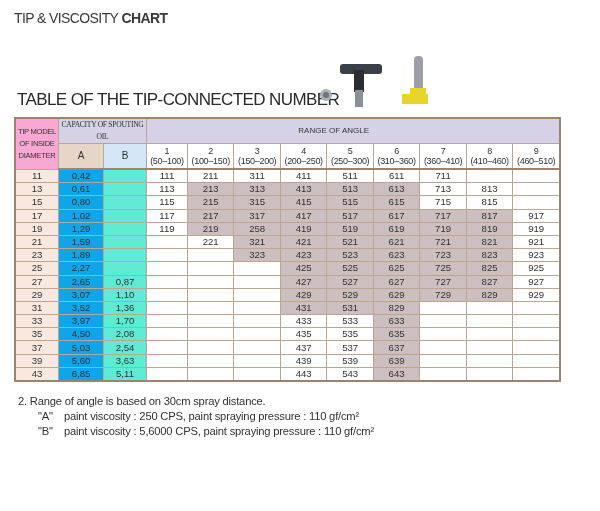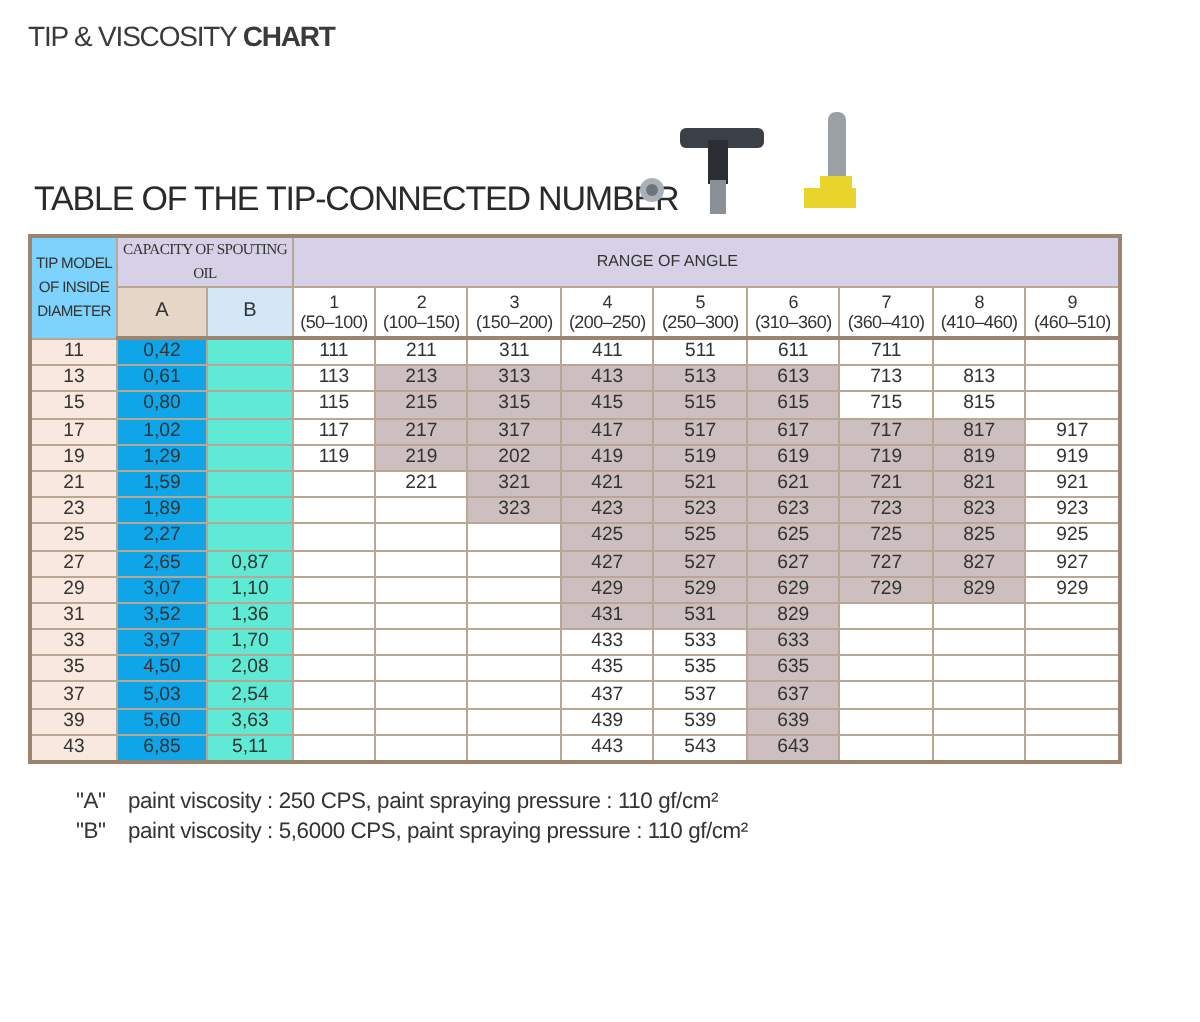--- a/index.html
+++ b/index.html
@@ -3,21 +3,21 @@
 <meta charset="utf-8">
 <style>
   html,body{margin:0;padding:0;background:#fff;}
   body{width:600px;height:511px;position:relative;overflow:hidden;font-family:"Liberation Sans",sans-serif;color:#333;}
   .title{position:absolute;left:14px;top:10px;font-size:14px;letter-spacing:-0.6px;color:#3a3a3a;font-family:"Liberation Sans",sans-serif;}
   .title b{font-weight:bold;}
   .subtitle{position:absolute;left:17px;top:90px;font-size:17px;letter-spacing:-0.6px;color:#2a2a2a;}
   .tips{position:absolute;left:318px;top:52px;width:110px;height:56px;}
   table.chart{position:absolute;left:14px;top:117px;width:547px;border-collapse:collapse;border:2px solid #9b8570;font-size:9.6px;}
   table.chart td, table.chart th{border:1px solid #b9a693;text-align:center;padding:0;height:12.2px;line-height:12px;font-weight:normal;color:#333;}
-  .h-tip{background:#7dd3fc;font-size:7.6px;line-height:9px;text-transform:uppercase;width:42px;letter-spacing:-0.3px;}
+  .h-tip{background:#f9a8d4;font-size:7.6px;line-height:9px;text-transform:uppercase;width:42px;letter-spacing:-0.3px;}
   .h-cap{background:#d6d1e6;font-size:7.6px;line-height:8.5px;letter-spacing:-0.3px;font-family:Liberation Serif, serif;}
   .h-range{background:#d6d1e6;font-size:8px;text-align:right !important;padding-right:190px !important;margin-top:24px;}
   .h-a{background:#e6d6c7;font-size:10px;}
   .h-b{background:#d3e7f6;font-size:10px;}
   .h-ang{background:#fff;font-size:9px;line-height:10px !important;height:24px !important;letter-spacing:-0.3px;}
   tr.hdr1 th{height:20px;}
   tr.hdr2 th{height:24px;border-bottom:2px solid #9b8570;}
   td.c-tip{background:#f8e8df;width:42px;}
   td.c-a{background:#0ea5e9;width:44px;}
   td.c-b{background:#5eead4;width:42px;}
@@ -154,21 +154,21 @@
         <td class="g">717</td>
         <td class="g">817</td>
         <td class="w">917</td>
       </tr>
       <tr>
         <td class="c-tip">19</td>
         <td class="c-a">1,29</td>
         <td class="c-b"></td>
         <td class="w">119</td>
         <td class="g">219</td>
-        <td class="g">202</td>
+        <td class="g">258</td>
         <td class="g">419</td>
         <td class="g">519</td>
         <td class="g">619</td>
         <td class="g">719</td>
         <td class="g">819</td>
         <td class="w">919</td>
       </tr>
       <tr>
         <td class="c-tip">21</td>
         <td class="c-a">1,59</td>
@@ -320,15 +320,16 @@
         <td class="w">543</td>
         <td class="g">643</td>
         <td class="w"></td>
         <td class="w"></td>
         <td class="w"></td>
       </tr>
     </tbody>
 </table>
 
 <div class="notes">
+  <div>2.  Range of angle is based on 30cm spray distance.</div>
   <div class="sub"><span class="q">"A"</span><span>paint viscosity : 250 CPS, paint spraying pressure : 110 gf/cm²</span></div>
   <div class="sub"><span class="q">"B"</span><span>paint viscosity : 5,6000 CPS, paint spraying pressure : 110 gf/cm²</span></div>
 </div>
 
 </body></html>

